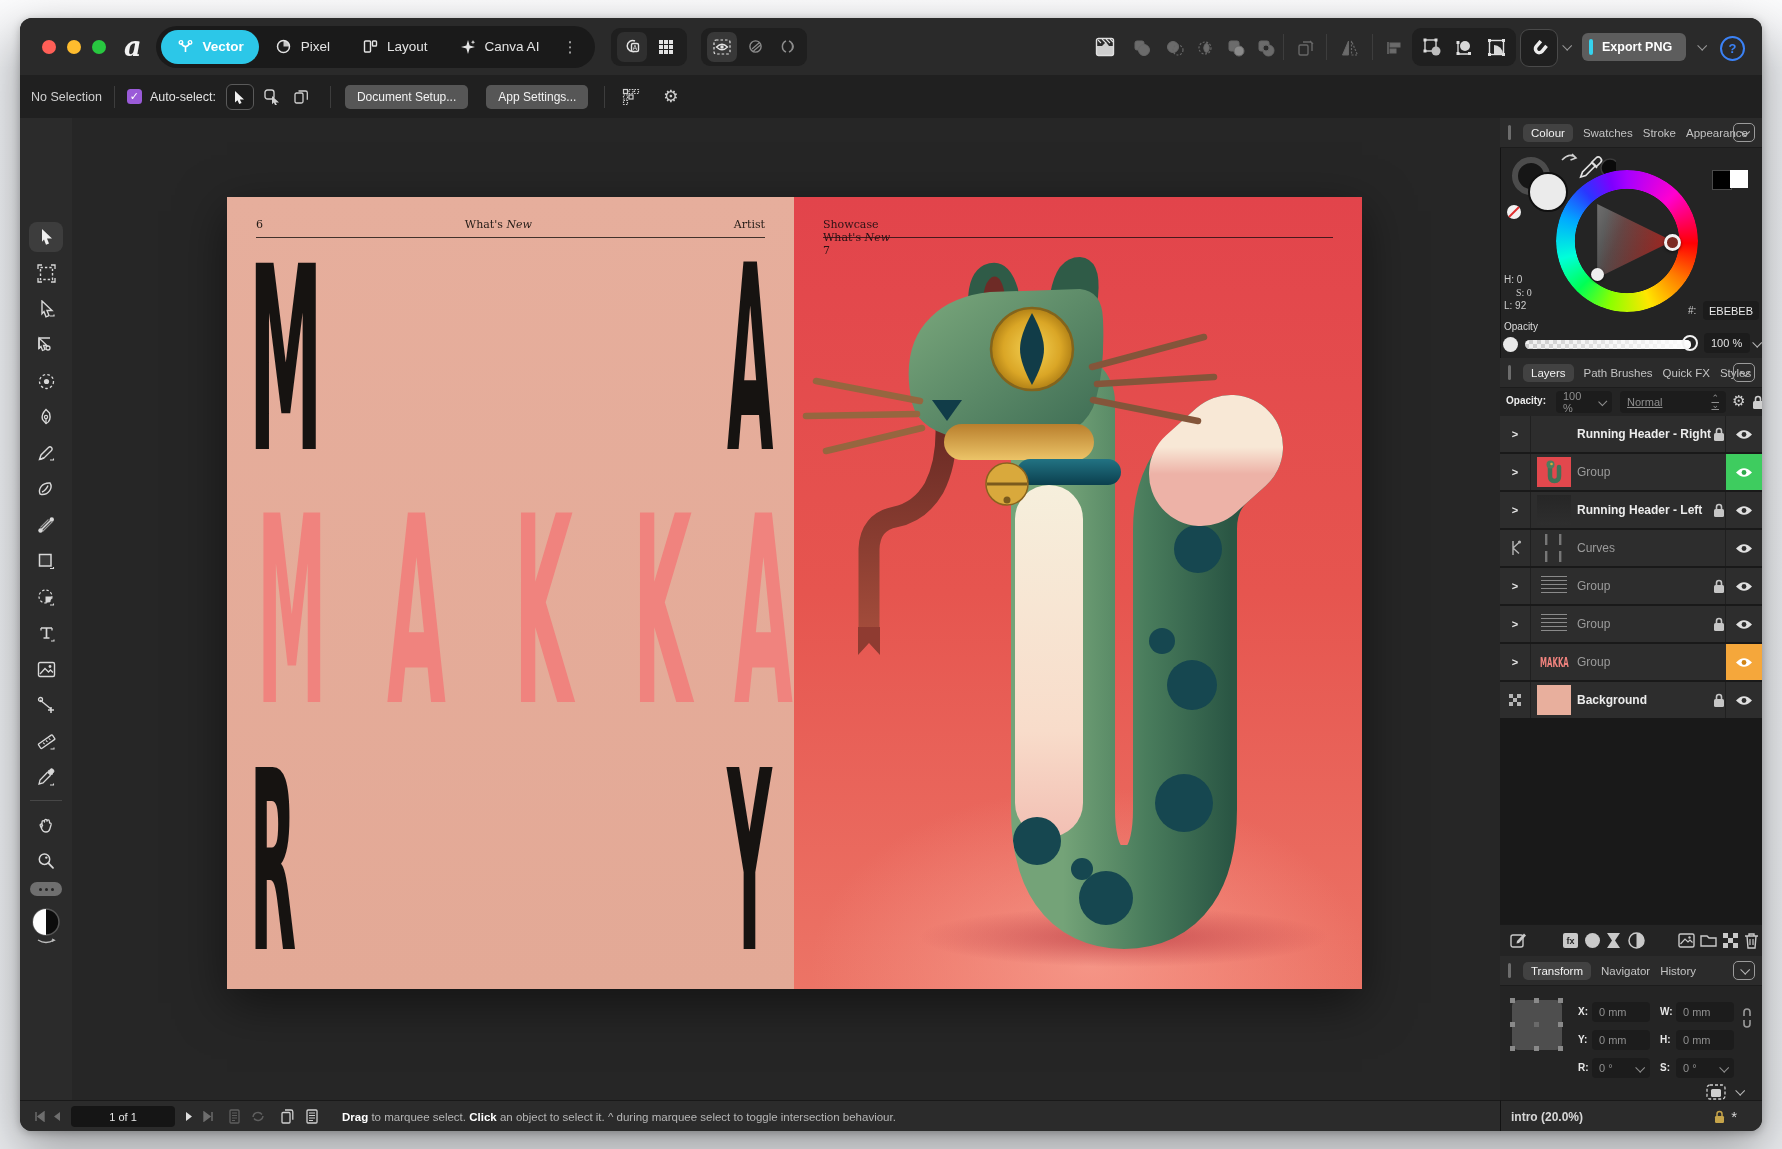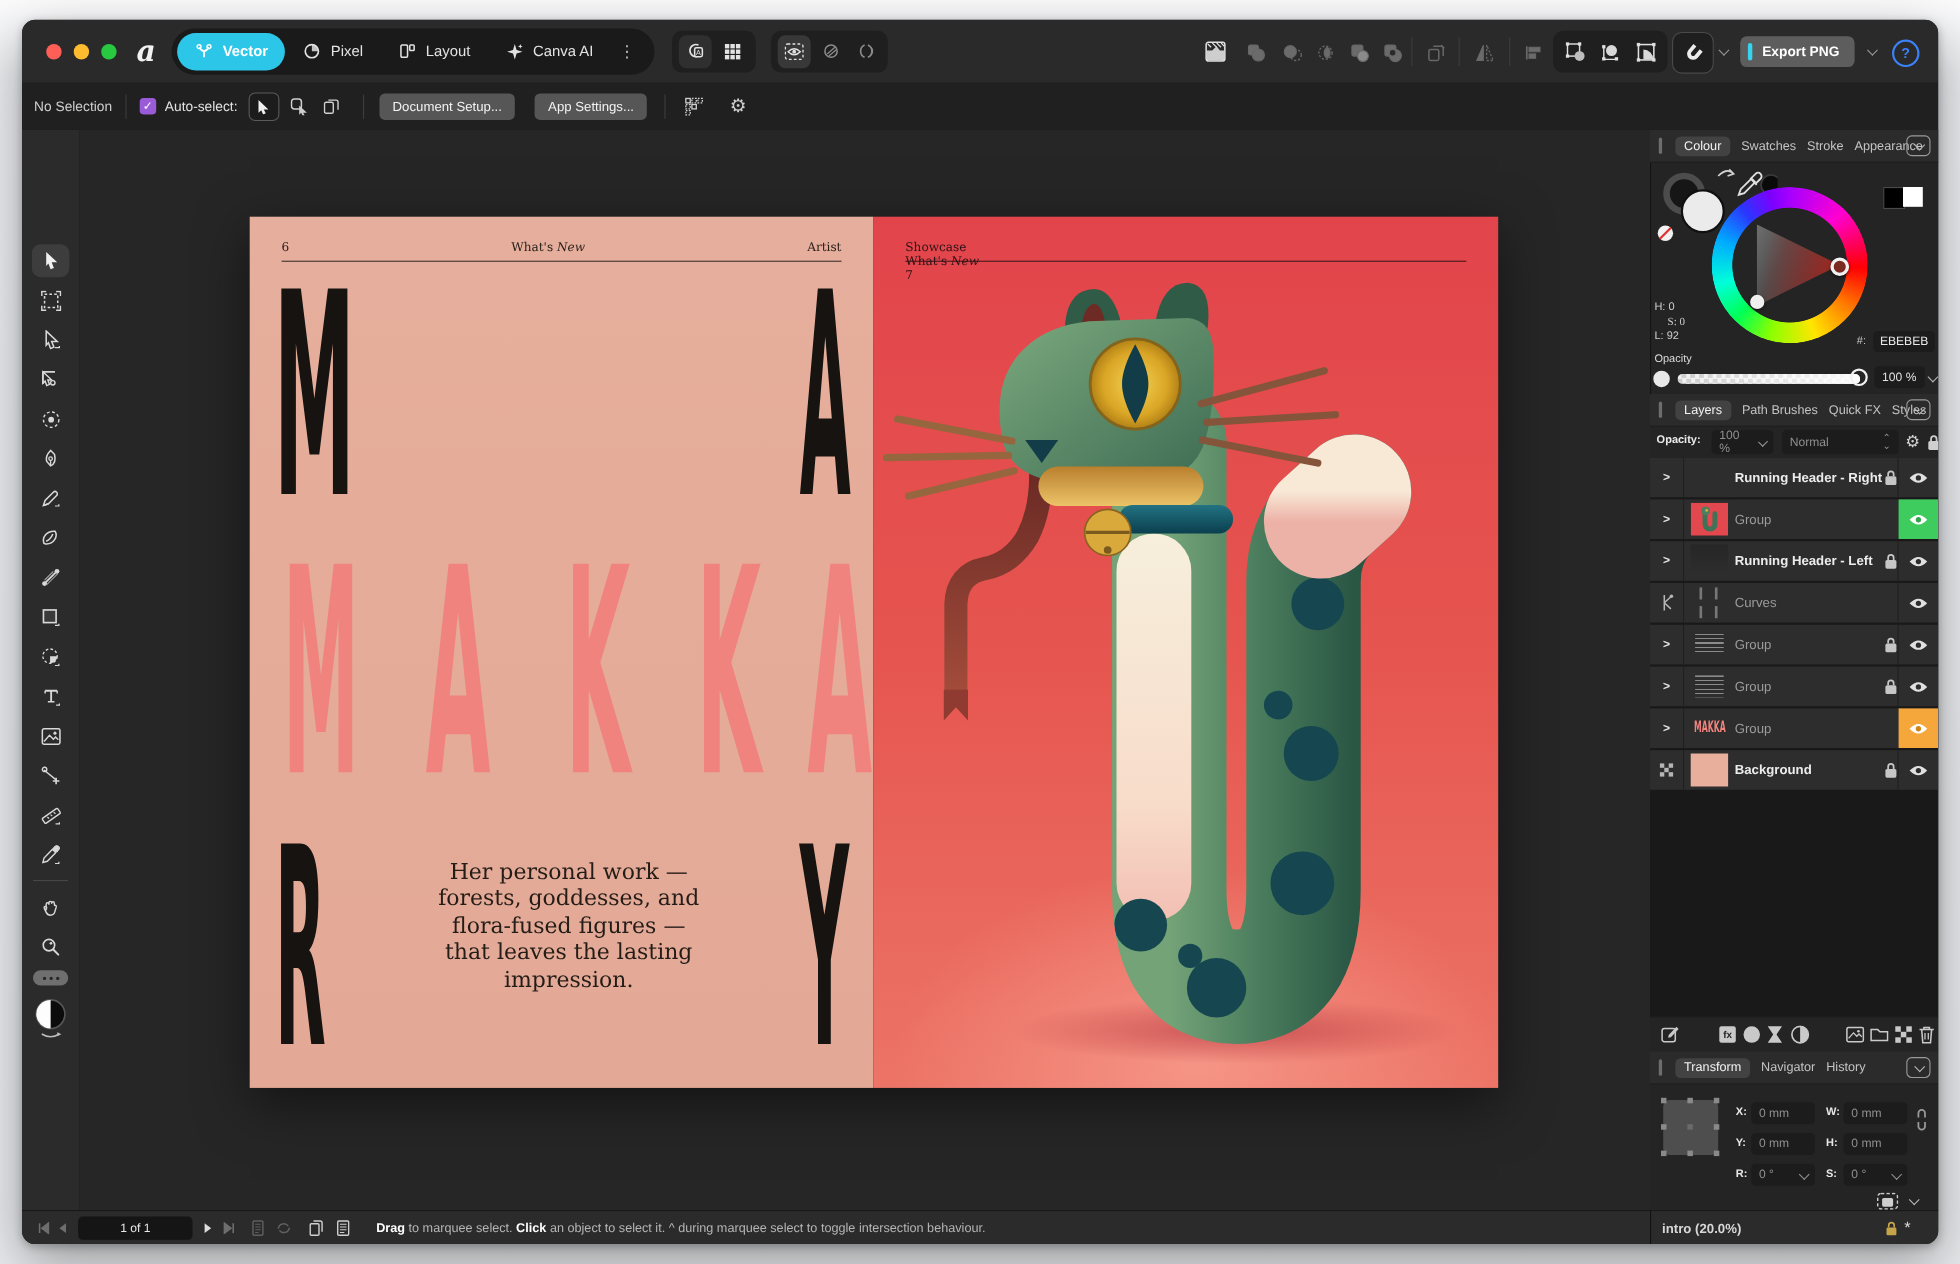--- a/index.html
+++ b/index.html
@@ -483,25 +483,20 @@
           <text transform="translate(500,752) scale(0.62,2.50)">Y</text>
         </g>
         <g font-family="DejaVu Sans, sans-serif" font-weight="bold" font-size="100" fill="#f0837e">
           <text transform="translate(30,505) scale(0.70,2.60)">M</text>
           <text transform="translate(160,505) scale(0.76,2.60)">A</text>
           <text transform="translate(287,505) scale(0.76,2.60)">K</text>
           <text transform="translate(406,505) scale(0.76,2.60)">K</text>
           <text transform="translate(507,505) scale(0.76,2.60)">A</text>
         </g>
       </svg>
-      <div class="mag-para" style="top:583px;">Her personal work —
-forests, goddesses, and
-flora-fused figures —
-that leaves the lasting
-impression.</div>
     </div>
 
     <div class="page page-right">
       <div class="pghead" style="color:#2c1215;flex-direction:column;">
         <span>Showcase</span>
         <span><span>What's </span><i>New</i></span>
         <span>7</span>
       </div>
       <div class="pgrule" style="background:#2c1215;"></div>
       <svg class="abs" style="left:0;top:0;" width="568" height="792" viewBox="0 0 568 792">
@@ -651,21 +646,21 @@
           <div class="cv"></div>
         </div>
   </div>
 
   <div class="abs" style="left:1480px;top:370px;width:262px;height:28px;background:#242424;">
     <span class="ptxt" style="left:6px;top:7px;color:#ececec;font-weight:bold;">Opacity:</span>
     <div class="pbox" style="left:56px;top:3px;width:56px;height:22px;">
           <span>100 %</span>
           <div class="cv" style="margin-left:8px;border-color:#8f8f8f;"></div>
         </div>
-    <div class="pbox" style="left:120px;top:3px;width:106px;height:22px;justify-content:space-between;">
+    <div class="pbox" style="left:120px;top:3px;width:106px;height:22px;justify-content:space-between;text-decoration:underline;">
           <span>Normal</span>
           <span style="color:#8f8f8f;font-size:9px;line-height:7px;">⌃<br>⌄</span>
         </div>
     <span class="abs" style="left:232px;top:4px;font-size:15px;color:#d0d0d0;">⚙</span>
     <svg class="abs" style="left:252px;top:7px;" width="12" height="15" viewBox="0 0 12 15">
           <rect x="1" y="6" width="10" height="8" rx="1.5" fill="#cfcfcf"></rect>
           <path d="M3.5 6 V4 a2.5 2.5 0 0 1 5 0 V6" fill="none" stroke="#cfcfcf" stroke-width="1.6"></path>
         </svg>
   </div>
 

